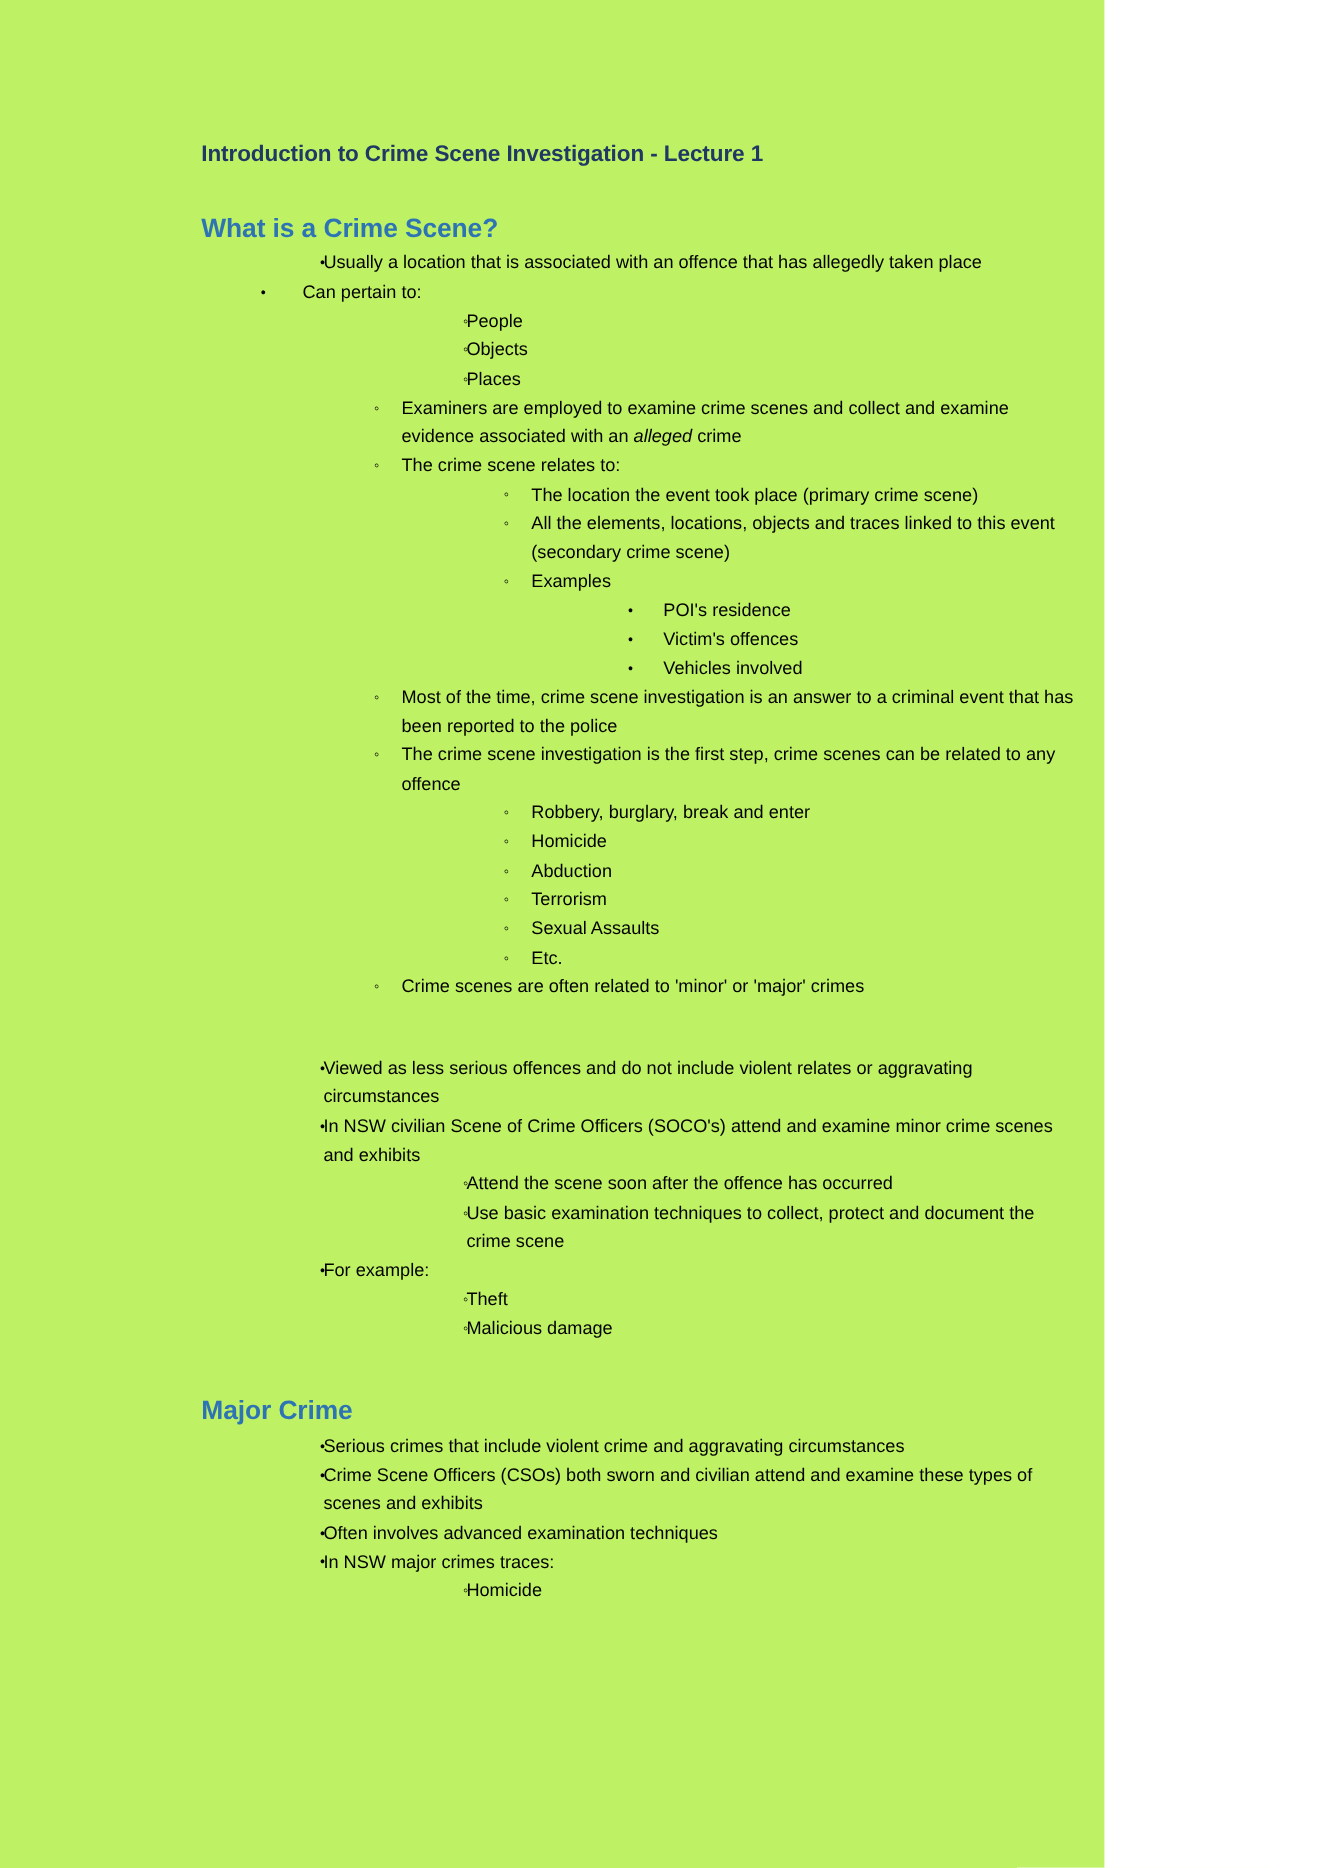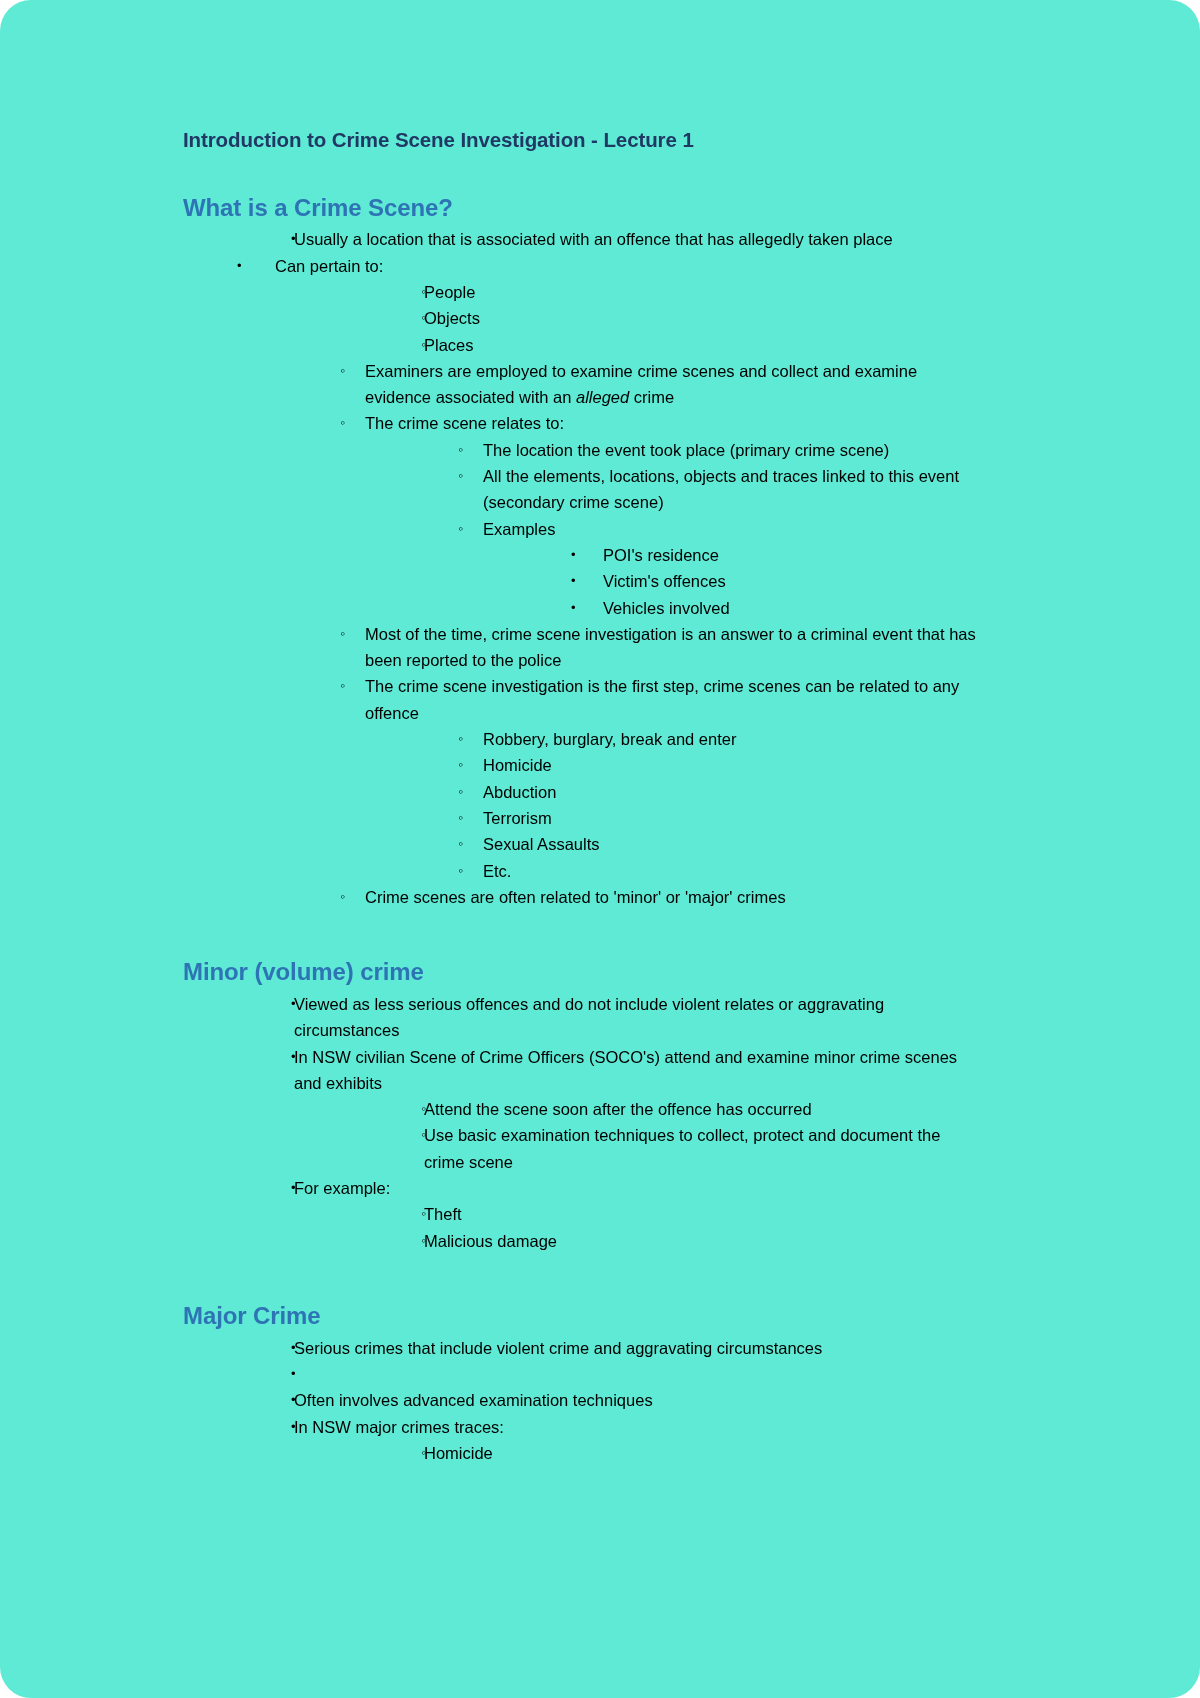--- a/index.html
+++ b/index.html
@@ -7,26 +7,25 @@
     margin: 0;
     padding: 0;
     background: #ffffff;
   }
   body {
     font-family: "Liberation Sans", sans-serif;
     color: #000000;
   }
   .page {
     position: relative;
-    width: 1200px;
+    width: 1004px;
     height: 1698px;
-    background: #5eead4;
+    background: #bef264;
     overflow: hidden;
     box-sizing: border-box;
-    border-radius: 31px;
   }
   .content {
     position: absolute;
     left: 183px;
     top: 128px;
     width: 800px;
   }
 
   
   .doc-title {
@@ -187,21 +186,20 @@
         </div>
         <div class="row lvl-d">
           <span class="marker circle">◦</span>
           <span class="txt">Etc.</span>
         </div>
         <div class="row lvl-c">
           <span class="marker circle">◦</span>
           <span class="txt">Crime scenes are often related to 'minor' or 'major' crimes</span>
         </div>
         <div class="section-gap"></div>
-        <div class="section-heading">Minor (volume) crime</div>
         <div class="row lvl-a">
           <span class="marker disc">•</span>
           <span class="txt">Viewed as less serious offences and do not include violent relates or aggravating circumstances</span>
         </div>
         <div class="row lvl-a">
           <span class="marker disc">•</span>
           <span class="txt">In NSW civilian Scene of Crime Officers (SOCO's) attend and examine minor crime scenes and exhibits</span>
         </div>
         <div class="row lvl-b">
           <span class="marker circle">◦</span>
@@ -224,20 +222,21 @@
           <span class="txt">Malicious damage</span>
         </div>
         <div class="section-gap"></div>
         <div class="section-heading">Major Crime</div>
         <div class="row lvl-a">
           <span class="marker disc">•</span>
           <span class="txt">Serious crimes that include violent crime and aggravating circumstances</span>
         </div>
         <div class="row lvl-a">
           <span class="marker disc">•</span>
+          <span class="txt">Crime Scene Officers (CSOs) both sworn and civilian attend and examine these types of scenes and exhibits</span>
         </div>
         <div class="row lvl-a">
           <span class="marker disc">•</span>
           <span class="txt">Often involves advanced examination techniques</span>
         </div>
         <div class="row lvl-a">
           <span class="marker disc">•</span>
           <span class="txt">In NSW major crimes traces:</span>
         </div>
         <div class="row lvl-b">

